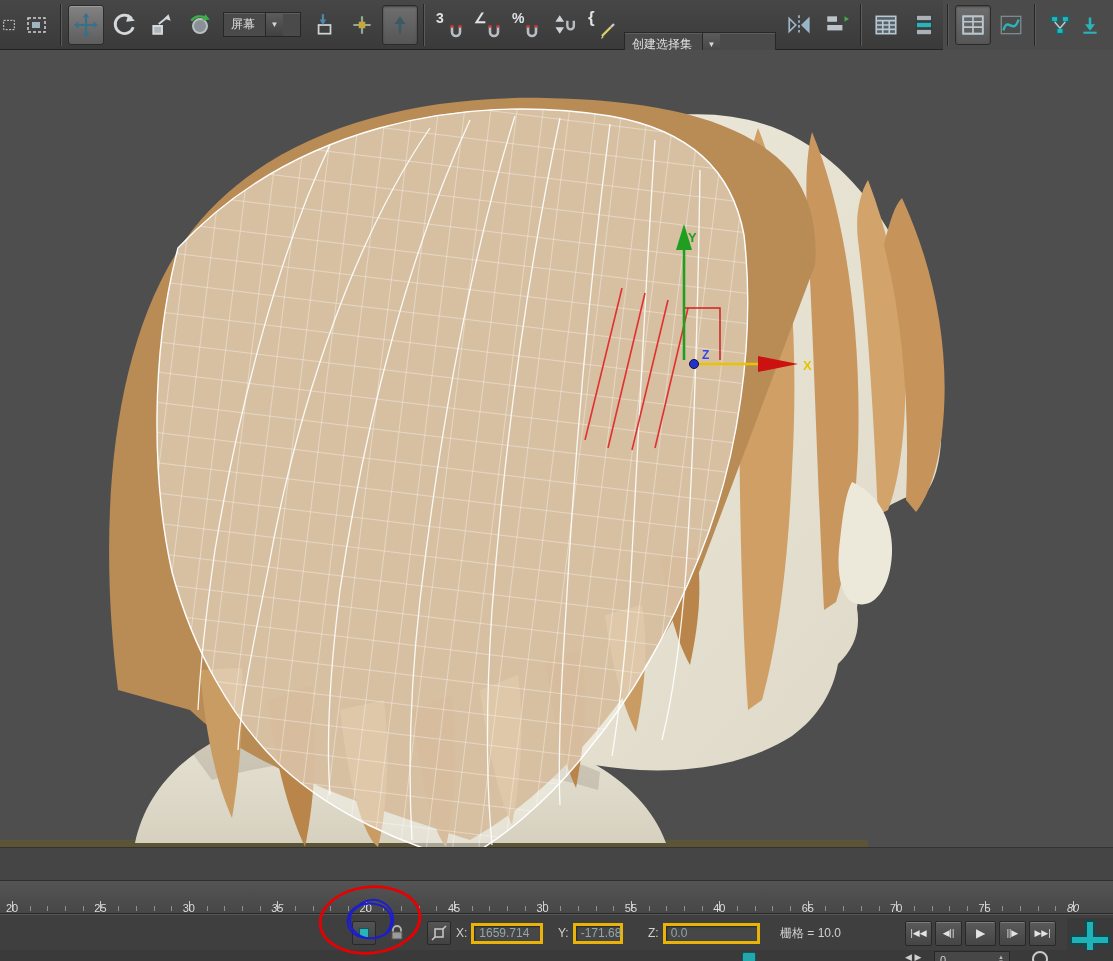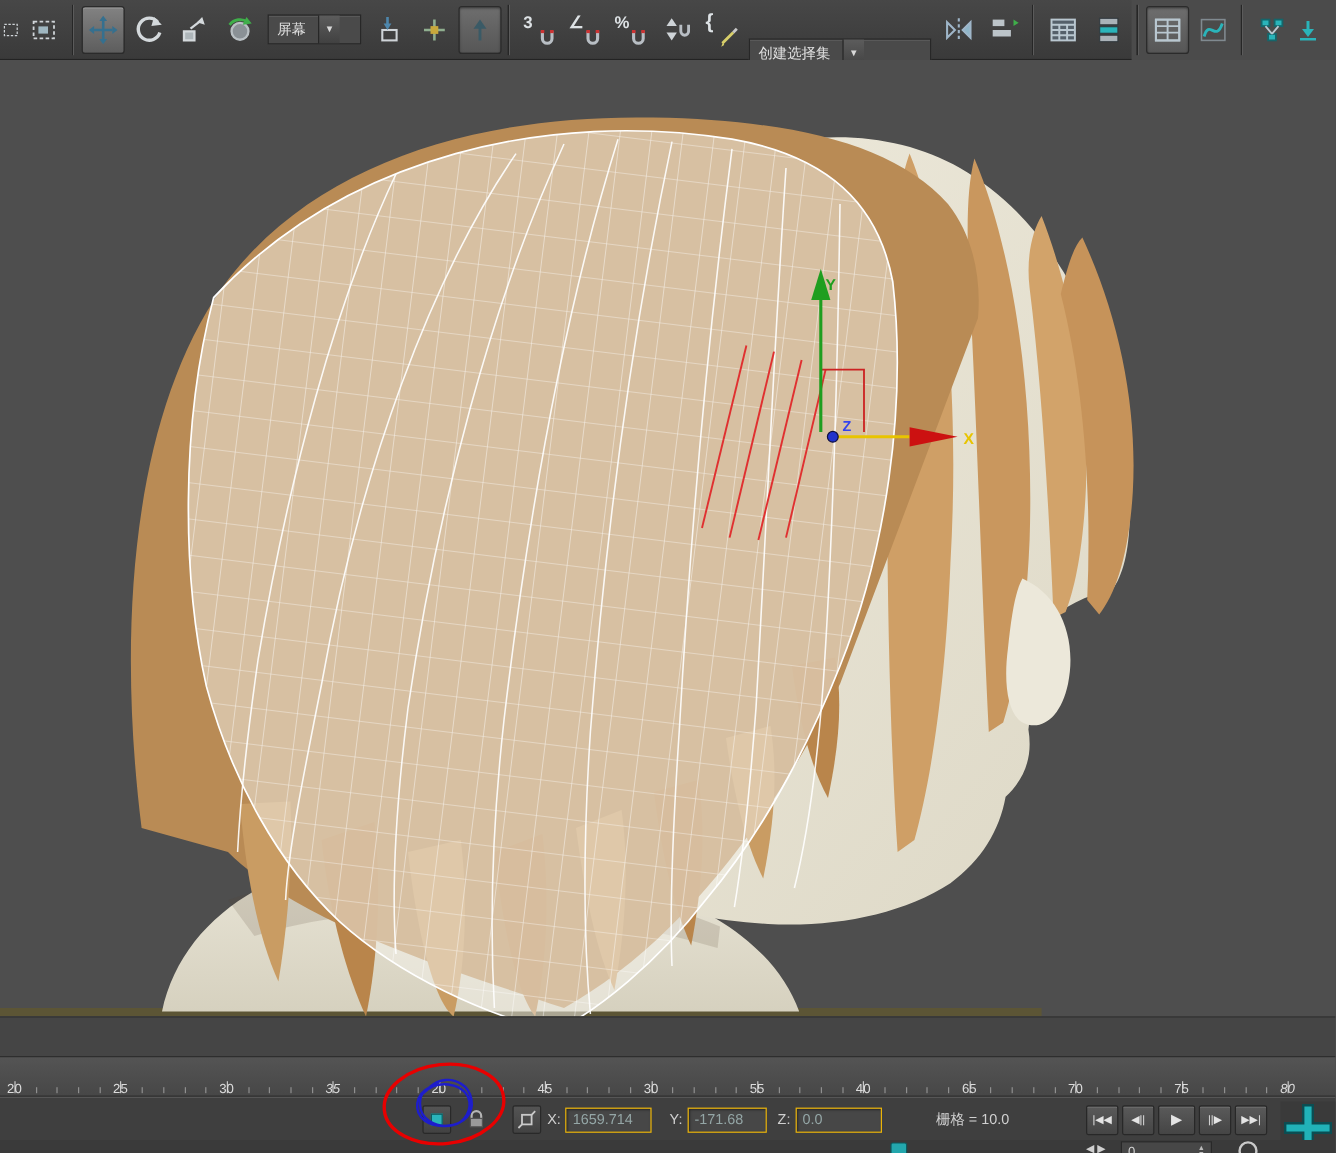--- a/index.html
+++ b/index.html
@@ -66,21 +66,21 @@
     font-size:11px; color:#dcdcdc; }
 
   
   .statusbar { position:absolute; top:914px; left:0; width:1113px; height:36px;
     background:#3f3f3f; border-top:1px solid #565656; }
   .sb-abs { position:absolute; top:0; height:36px; display:flex; align-items:center; }
   .mini-btn { width:24px; height:24px; background:linear-gradient(#545454,#424242);
     border:1px solid #292929; border-radius:2px; display:flex; align-items:center; justify-content:center; }
   .teal-square { width:10px; height:10px; background:#2ab4ba; border:1px solid #0d5a5e; }
   .coord-label { color:#cfcfcf; font-size:12px; margin-right:4px; }
-  .coord-input { height:21px; background:#474747; border:1px solid #eab308;
+  .coord-input { height:21px; background:#474747; border:3px solid #eab308;
     box-shadow:inset 1px 1px 2px rgba(0,0,0,.45);
     color:#94a6a6; font-size:12px; display:flex; align-items:center; padding:0 5px; }
   .grid-text { color:#d0d0d0; font-size:12px; }
   .playback { display:flex; gap:3px; }
   .pb-btn { min-width:27px; height:25px; padding:0 3px;
     background:linear-gradient(#5a5a5a,#454545); border:1px solid #282828;
     box-shadow:inset 0 1px 0 #7b7b7b; border-radius:2px;
     color:#e4e4e4; font-size:9px; display:flex; align-items:center; justify-content:center; }
   .pb-btn.play { min-width:31px; font-size:12px; }
 
@@ -489,25 +489,25 @@
       </svg>
     </div>
   </div>
 
   <div class="sb-abs" style="left:456px;">
     <span class="coord-label">X:</span>
     <div class="coord-input" style="width:72px;">1659.714</div>
   </div>
   <div class="sb-abs" style="left:558px;">
     <span class="coord-label">Y:</span>
-    <div class="coord-input" style="width:66px;">-171.68</div>
+    <div class="coord-input" style="width:50px;">-171.68</div>
   </div>
   <div class="sb-abs" style="left:648px;">
     <span class="coord-label">Z:</span>
-    <div class="coord-input" style="width:72px;">0.0</div>
+    <div class="coord-input" style="width:97px;">0.0</div>
   </div>
 
   <div class="sb-abs" style="left:780px;">
     <span class="grid-text">栅格 = 10.0</span>
   </div>
 
   <div class="sb-abs playback" style="left:905px;">
     <div class="pb-btn">|◀◀</div>
     <div class="pb-btn">◀||</div>
     <div class="pb-btn play">▶</div>

